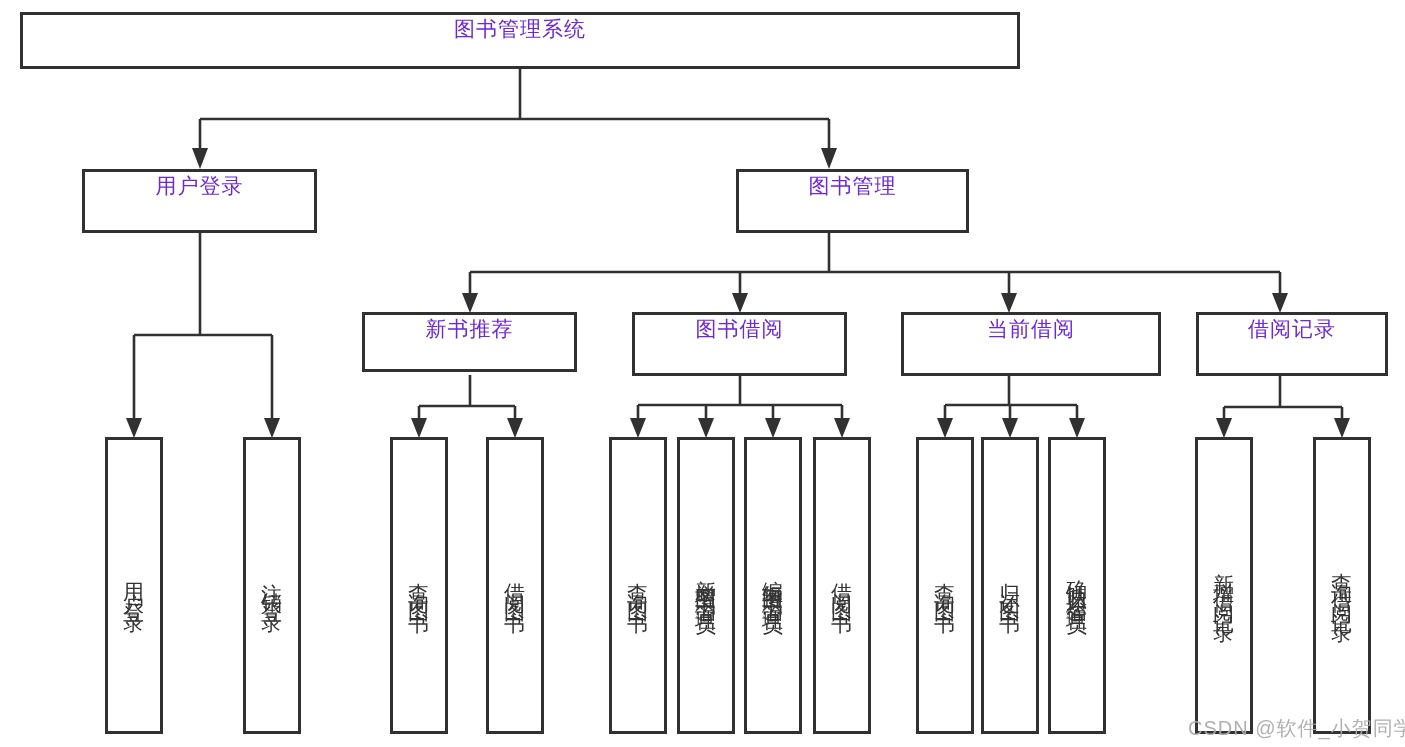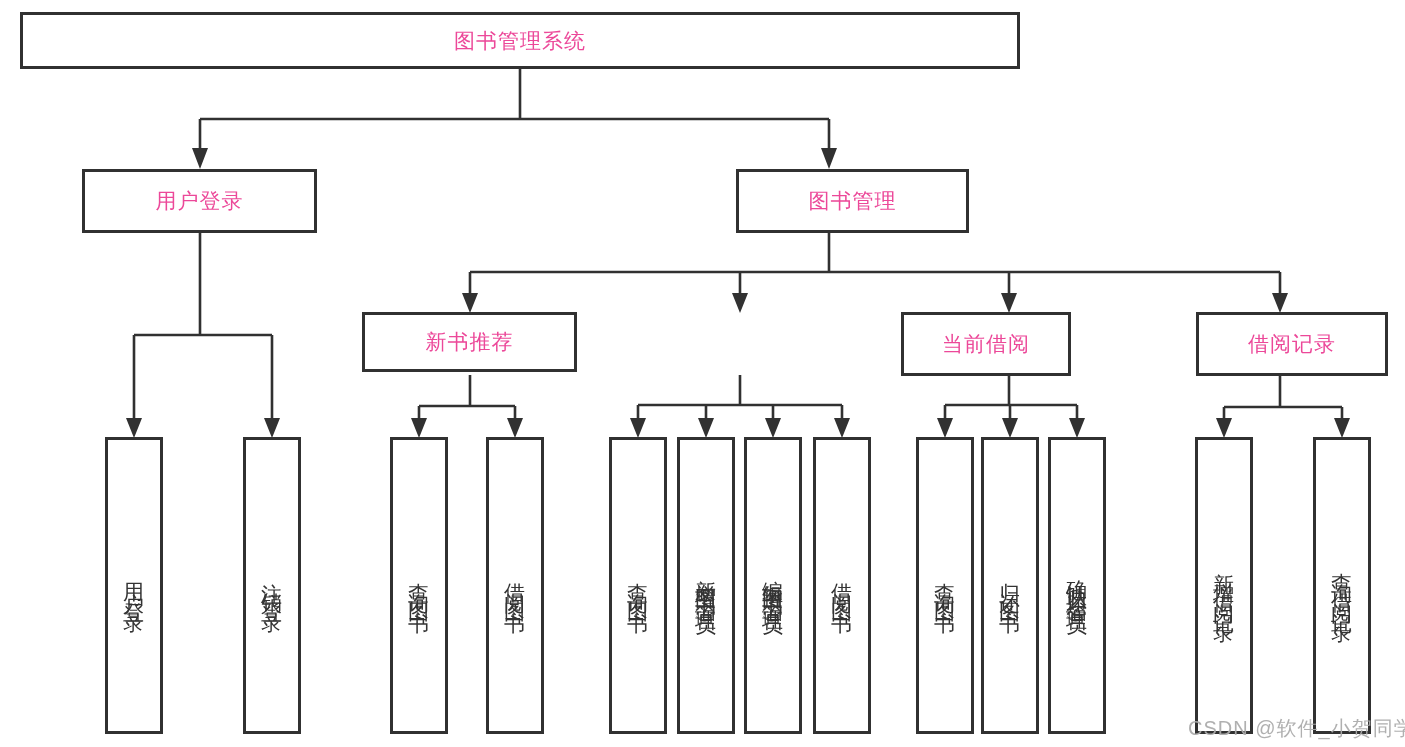--- a/index.html
+++ b/index.html
@@ -20,24 +20,24 @@
     left: 0; top: 0;
     width: 1405px;
     height: 747px;
   }
   .hbox {
     position: absolute;
     box-sizing: border-box;
     border: 3px solid #313131;
     background: #ffffff;
     display: flex;
-    align-items: center;
+    align-items: flex-start;
     justify-content: center;
     font-size: 21px;
-    color: #ec4899;
+    color: #6d28d9;
     letter-spacing: 1px;
     z-index: 2;
   }
   .vbox {
     position: absolute;
     box-sizing: border-box;
     top: 437px;
     width: 58px;
     height: 297px;
     border: 3px solid #313131;
@@ -120,21 +120,24 @@
   <div class="hbox" style="left:82px; top:169px; width:235px; height:64px;">
     <span>用户登录</span>
   </div>
   <div class="hbox" style="left:712px; top:169px; width:233px; height:64px;margin-left:24px;">
     <span>图书管理</span>
   </div>
 
   <div class="hbox" style="left:362px; top:312px; width:215px; height:60px;">
     <span>新书推荐</span>
   </div>
-  <div class="hbox" style="left:901px; top:312px; width:170px; height:64px;">
+  <div class="hbox" style="left:632px; top:312px; width:215px; height:64px;">
+    <span>图书借阅</span>
+  </div>
+  <div class="hbox" style="left:901px; top:312px; width:260px; height:64px;">
     <span>当前借阅</span>
   </div>
   <div class="hbox" style="left:1172px; top:312px; width:192px; height:64px;margin-left:24px;">
     <span>借阅记录</span>
   </div>
 
   <div class="vbox" style="left:105px;">
     <span class="vtext">用户登录</span>
   </div>
   <div class="vbox" style="left:243px;">

